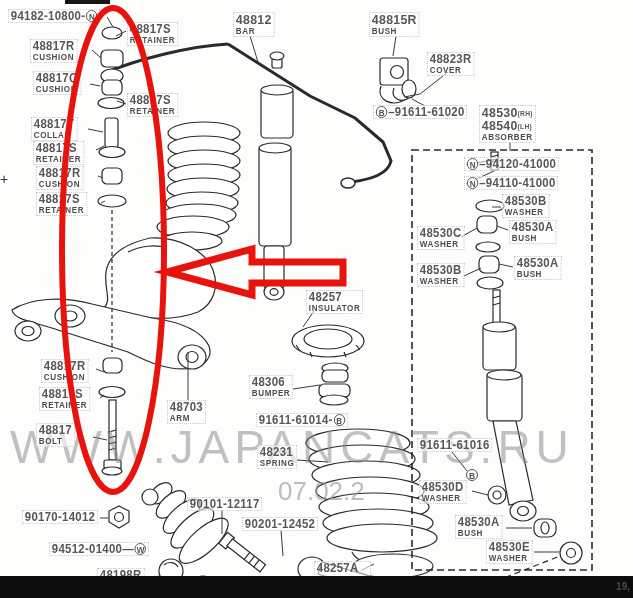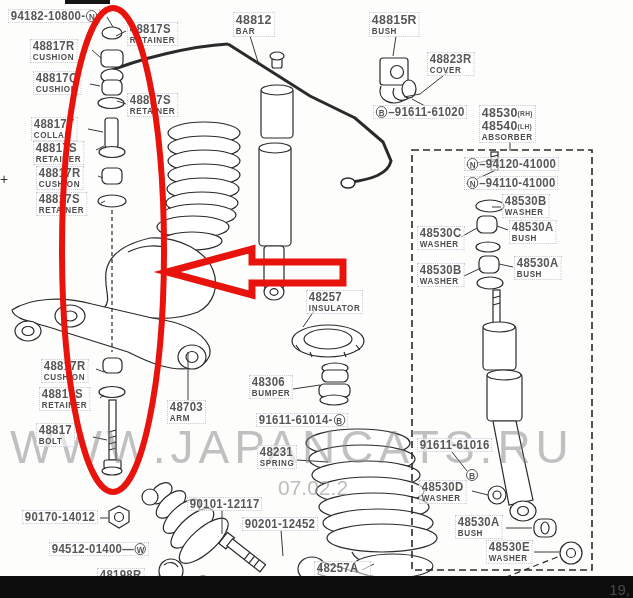--- a/index.html
+++ b/index.html
@@ -13,23 +13,23 @@
   .lbl .s{font-size:8.5px;color:#4d4d4d;letter-spacing:.6px;margin-top:1px;}
   .lbl.big .n{font-size:13px;}
   .suf{font-size:7px;vertical-align:1px;}
   .row{display:flex;align-items:center;gap:1px;}
   .sym{display:inline-block;width:12px;height:12px;border:1.3px solid #555;border-radius:50%;
        font-size:8.5px;line-height:12px;text-align:center;color:#555;font-weight:bold;
        background:rgba(255,255,255,.7);box-sizing:border-box;}
   .sym-abs{position:absolute;}
   #wm-site{position:absolute;left:10px;top:420px;font-size:46px;letter-spacing:5px;
            color:#858585;opacity:.5;font-weight:normal;}
-  #wm-date{position:absolute;left:278px;top:476px;font-size:21px;color:#9a9a9a;opacity:.65;}
+  #wm-date{position:absolute;left:278px;top:476px;font-size:26px;color:#9a9a9a;opacity:.65;}
   #blackbar{position:absolute;left:0;top:576px;width:633px;height:22px;background:#0c0c0c;}
-  #pagenum{position:absolute;right:3px;top:581px;font-size:15px;font-weight:normal;color:#4a4a4a;}
+  #pagenum{position:absolute;right:3px;top:581px;font-size:10px;font-weight:bold;color:#4a4a4a;}
 </style>
 </head>
 <body>
 
 <div id="stage">
 
 <svg width="633" height="598" viewBox="0 0 633 598">
   <g stroke="#2a2a2a" stroke-width="1.2" fill="none">
 
     <rect x="65" y="0" width="45" height="4" fill="#151515" stroke="none"></rect>

